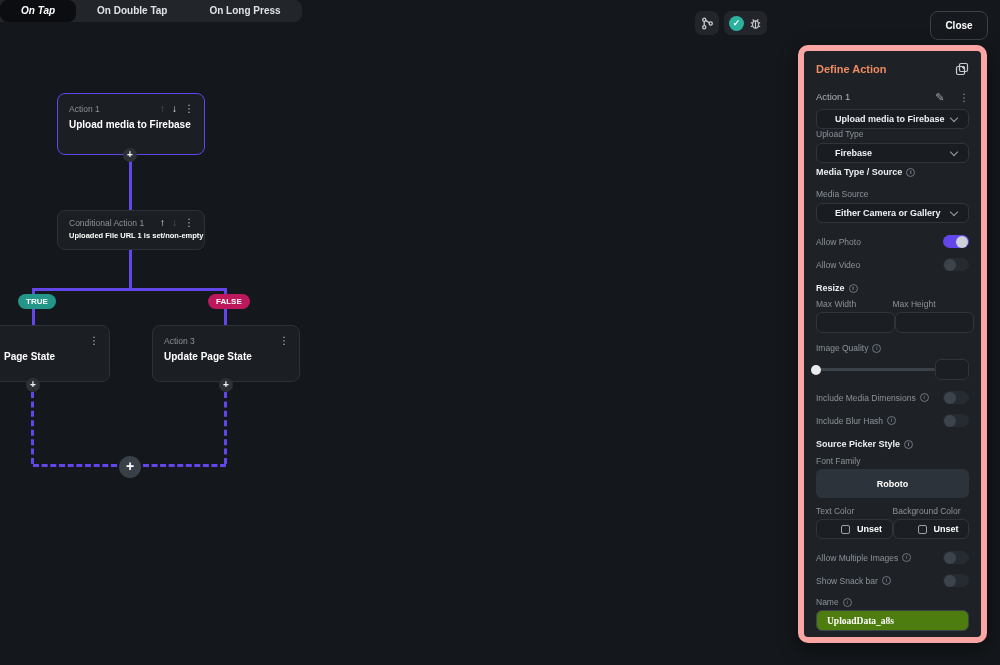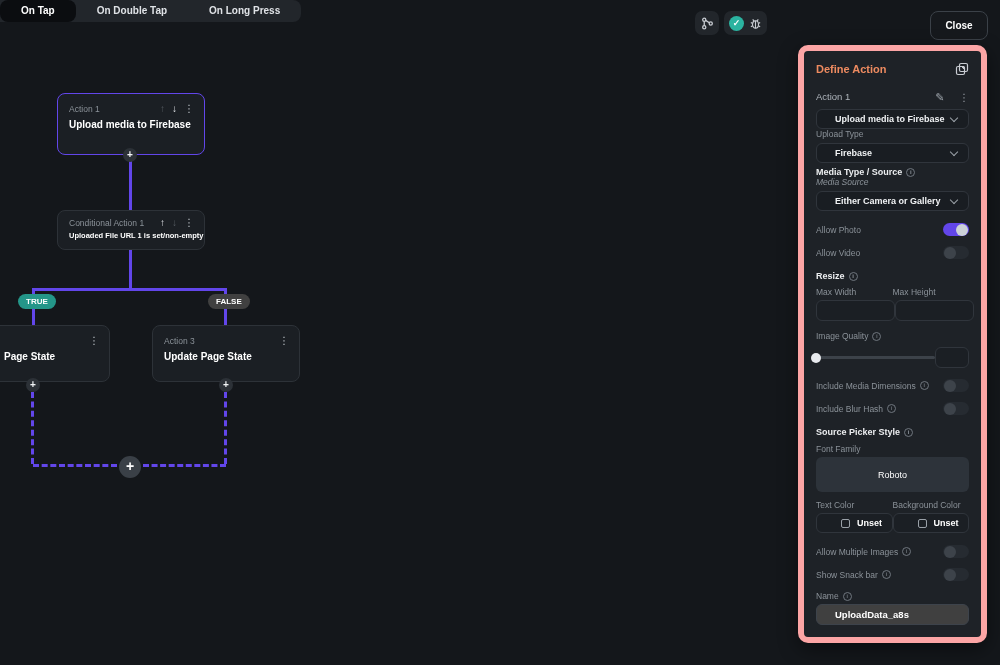--- a/index.html
+++ b/index.html
@@ -8,21 +8,21 @@
     background:#14171b;
     font-family:"Liberation Sans", sans-serif;
     color:#e8eaed;
     position:relative;
   }
   .abs { position:absolute; }
 
   
   .tabbar { left:0; top:12; height:22px; display:flex; background:#22262b; border-radius:0 8px 8px 0; }
   .tab { padding:0 21px; line-height:22px; font-size:10px; font-weight:bold; color:#dfe2e6; cursor:pointer; white-space:nowrap; border-radius:8px; }
-  .tab[data-active="true"] { background:#0b0d10; color:#ffffff; }
+  .tab[data-active="true"] { background:#0b0d10; color:#ffffff;font-style:italic; }
 
   .iconbtn { top:11px; width:24px; height:24px; background:#22262b; border-radius:7px; display:flex; align-items:center; justify-content:center; color:#c8ccd2; }
   .icongroup { top:11px; height:24px; background:#22262b; border-radius:7px; display:flex; align-items:center; padding:0 5px; gap:5px; }
   .checkcircle { width:15px; height:15px; border-radius:50%; background:#2bb3a0; color:#fff; font-size:9px; font-weight:bold; display:flex; align-items:center; justify-content:center; }
   .close-btn { left:930px; top:11px; width:58px; height:29px; background:#16191d; border:1px solid #3b4148; border-radius:8px; color:#fff; font-size:10px; font-weight:bold; display:flex; align-items:center; justify-content:center; cursor:pointer; }
 
   
   .vline { width:3px; background:#6246ea; }
   .hline { height:3px; background:#6246ea; }
   .vdash { width:0; border-left:3px dashed #6246ea; }
@@ -36,21 +36,21 @@
   .node-hdr .arrow.active { color:#e3e6ea; }
   .node-hdr .kebab { margin-left:7px; font-size:10px; color:#c2c7cd; letter-spacing:0; }
   .node-title { padding:5px 11px 0 11px; font-size:10px; font-weight:bold; color:#ffffff; white-space:nowrap; }
   .node-title.small { font-size:7.5px; }
 
   .plus-sm { width:14px; height:14px; border-radius:50%; background:#2c3137; color:#f2f4f6; font-size:10px; line-height:13px; text-align:center; font-weight:bold; z-index:5; cursor:pointer; }
   .plus-lg { width:22px; height:22px; border-radius:50%; background:#3a4047; color:#fff; font-size:14px; line-height:21px; text-align:center; font-weight:bold; z-index:5; cursor:pointer; }
 
   .badge { height:15px; padding:0 8px; border-radius:8px; font-size:8px; font-weight:bold; color:#fff; line-height:15px; z-index:4; }
   .badge.true { background:#249689; }
-  .badge.false { background:#404040; }
+  .badge.false { background:#be185d; }
 
   
   .panel { left:798px; top:45px; width:189px; height:598px; background:#1e2227; border:6px solid #fca5a5; border-radius:10px; padding:11px 12px; box-shadow:0 6px 20px rgba(0,0,0,.45); }
   .panel-title-row { display:flex; align-items:center; justify-content:space-between; }
   .panel-title { font-size:11px; font-weight:bold; color:#ee8b60; }
   .prow { display:flex; align-items:center; justify-content:space-between; }
   .plabel { font-size:8.5px; color:#8b9299; display:flex; align-items:center; }
   .plabel.bold { font-size:9px; font-weight:bold; color:#eceef0; }
   .info { display:inline-block; width:9px; height:9px; border:1px solid #6f767e; border-radius:50%; color:#8b9299; font-size:6px; line-height:7px; text-align:center; margin-left:4px; font-style:normal; flex:none; }
   .dropdown { height:20px; background:#191d22; border:1px solid #30353c; border-radius:6px; display:flex; align-items:center; margin-top:4px; cursor:pointer; }
@@ -58,25 +58,25 @@
   .chev { width:6px; height:6px; border-right:1.6px solid #9aa1a8; border-bottom:1.6px solid #9aa1a8; transform:rotate(45deg); margin-right:11px; margin-top:-3px; flex:none; }
   .note { font-size:8.5px; color:#7d848c; line-height:11px; margin-top:8px; }
   .toggle { width:26px; height:13px; border-radius:7px; background:#262b31; position:relative; cursor:pointer; flex:none; }
   .toggle .knob { position:absolute; top:0.5px; left:1px; width:12px; height:12px; border-radius:50%; background:#3d434a; }
   .toggle[data-on="true"] { background:#6246ea; }
   .toggle[data-on="true"] .knob { left:13px; background:#ccd1d7; }
   .tinput { height:21px; background:#1b1f24; border:1px solid #30353c; border-radius:6px; color:#fff; font-size:9px; font-family:"Liberation Sans",sans-serif; padding:0 6px; outline:none; }
   .slider-track { width:122px; height:3px; background:#3c4249; border-radius:2px; position:relative; }
   .slider-fill { height:3px; background:#9097a0; border-radius:2px; position:relative; }
   .slider-knob { position:absolute; right:-5px; top:-3.5px; width:10px; height:10px; border-radius:50%; background:#e8eaee; }
-  .fontbtn { margin-top:3px; height:35px; width:100%; background:#2d333a; border-radius:6px; color:#fff; font-size:9px; font-weight:normal; display:flex; align-items:center; justify-content:center; cursor:pointer; }
+  .fontbtn { margin-top:3px; height:29px; width:100%; background:#2d333a; border-radius:6px; color:#fff; font-size:9px; font-weight:bold; display:flex; align-items:center; justify-content:center; cursor:pointer; }
   .unsetbox { width:79px; height:20px; background:#1b1f24; border:1px solid #30353c; border-radius:6px; display:flex; align-items:center; padding-left:24px; cursor:pointer; }
   .unsetbox .cb { width:9px; height:9px; border:1.2px solid #9aa1a8; border-radius:2px; flex:none; }
   .unsetbox .un { font-size:9px; font-weight:bold; color:#fff; margin-left:7px; }
-  .nameinput { margin-top:3px; width:100%; height:21px; background:#404040; border:1px solid #3d434b; border-radius:6px; color:#fff; font-size:9.5px; font-weight:bold; font-family:Liberation Sans, sans-serif; padding-left:18px; outline:none; }
+  .nameinput { margin-top:3px; width:100%; height:21px; background:#4d7c0f; border:1px solid #3d434b; border-radius:6px; color:#fff; font-size:9.5px; font-weight:bold; font-family:Liberation Serif, serif; padding-left:10px; outline:none; }
   .pencil { color:#9aa1a8; font-size:11px; }
   .pkebab { color:#9aa1a8; font-size:10px; margin-left:10px; }
   svg { display:block; }
 </style>
 </head>
 <body>
 
 <div class="abs tabbar">
   <div class="tab" data-active="true">On Tap</div>
   <div class="tab" data-active="false">On Double Tap</div>
@@ -196,21 +196,21 @@
   <div class="dropdown">
     <span class="dd-val">Firebase</span>
     <span class="chev"></span>
   </div>
 
   <div class="plabel bold" style="margin-top:4px;">
     <span>Media Type / Source</span>
       <span class="info">i</span>
   </div>
 
-  <div class="plabel" style="margin-top:0;font-style:italic;">Media Source</div>
+  <div class="plabel" style="margin-top:12px;">Media Source</div>
   <div class="dropdown">
     <span class="dd-val">Either Camera or Gallery</span>
     <span class="chev"></span>
   </div>
 
 
   <div class="prow" style="margin-top:12px;">
     <span class="plabel">Allow Photo</span>
     <span class="toggle" data-on="true">
         <span class="knob"></span>

